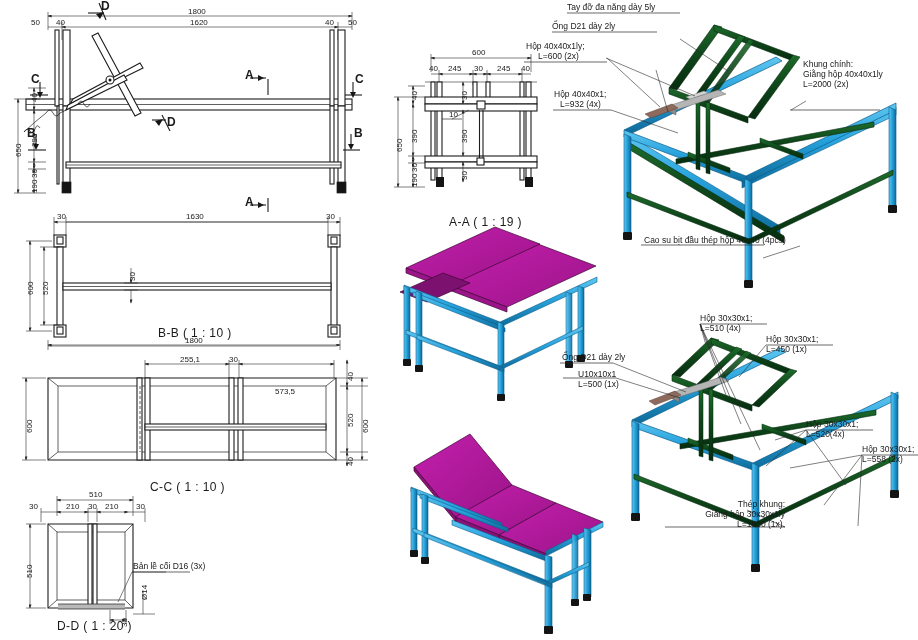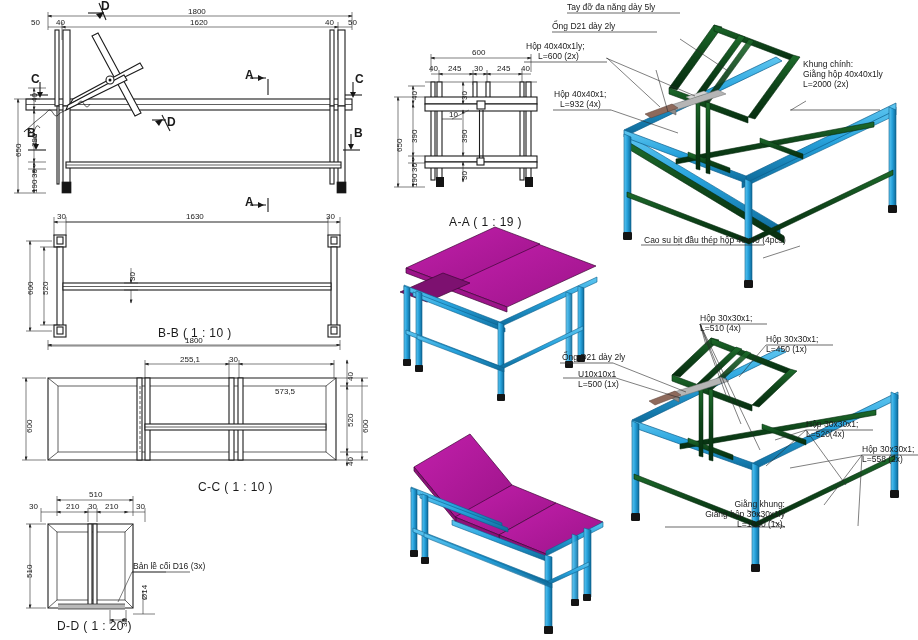--- a/index.html
+++ b/index.html
@@ -600,21 +600,21 @@
   <div class="dim-text" style="left:185px;top:336px;">1800</div>
 
   <div class="dim-text" style="left:180px;top:355px;">255,1</div>
   <div class="dim-text" style="left:229px;top:355px;">30</div>
   <div class="dim-text" style="left:275px;top:348px;margin-top:39px;">573,5</div>
   <div class="dim-text vert" style="left:346px;top:381px;">40</div>
   <div class="dim-text vert" style="left:346px;top:427px;">520</div>
   <div class="dim-text vert" style="left:346px;top:466px;">40</div>
   <div class="dim-text vert" style="left:361px;top:433px;">600</div>
   <div class="dim-text vert" style="left:25px;top:433px;">600</div>
-  <div class="view-label" style="left:150px;top:481px;margin-left:48px;">C-C ( 1 : 10 )</div>
+  <div class="view-label" style="left:150px;top:481px;">C-C ( 1 : 10 )</div>
 
   <div class="dim-text" style="left:89px;top:490px;">510</div>
   <div class="dim-text" style="left:29px;top:502px;">30</div>
   <div class="dim-text" style="left:66px;top:502px;">210</div>
   <div class="dim-text" style="left:88px;top:502px;">30</div>
   <div class="dim-text" style="left:105px;top:502px;">210</div>
   <div class="dim-text" style="left:136px;top:502px;">30</div>
   <div class="dim-text vert" style="left:25px;top:578px;">510</div>
   <div class="dim-text vert" style="left:140px;top:600px;">Ø14</div>
   <div class="dim-text vert" style="left:120px;top:627px;">30</div>
@@ -653,17 +653,17 @@
   <div class="note-text" style="left:700px;top:324px;">L=510 (4x)</div>
   <div class="note-text" style="left:766px;top:335px;">Hộp 30x30x1;</div>
   <div class="note-text" style="left:766px;top:345px;">L=450 (1x)</div>
   <div class="note-text" style="left:562px;top:353px;">Ống D21 dày 2ly</div>
   <div class="note-text" style="left:578px;top:370px;">U10x10x1</div>
   <div class="note-text" style="left:578px;top:380px;">L=500 (1x)</div>
   <div class="note-text" style="left:806px;top:420px;">Hộp 30x30x1;</div>
   <div class="note-text" style="left:806px;top:430px;">L=520(4x)</div>
   <div class="note-text" style="left:862px;top:445px;">Hộp 30x30x1;</div>
   <div class="note-text" style="left:862px;top:455px;">L=558 (2x)</div>
-  <div class="note-text r" style="left:655px;top:500px;width:130px;">Giằng khung:</div>
+  <div class="note-text r" style="left:655px;top:500px;width:130px;">Thép khung:</div>
   <div class="note-text r" style="left:655px;top:510px;width:130px;">Giằng hộp 30x30x1ly</div>
   <div class="note-text r" style="left:655px;top:520px;width:130px;">L=1630 (1x).</div>
 
 </div>
 
 </body></html>

